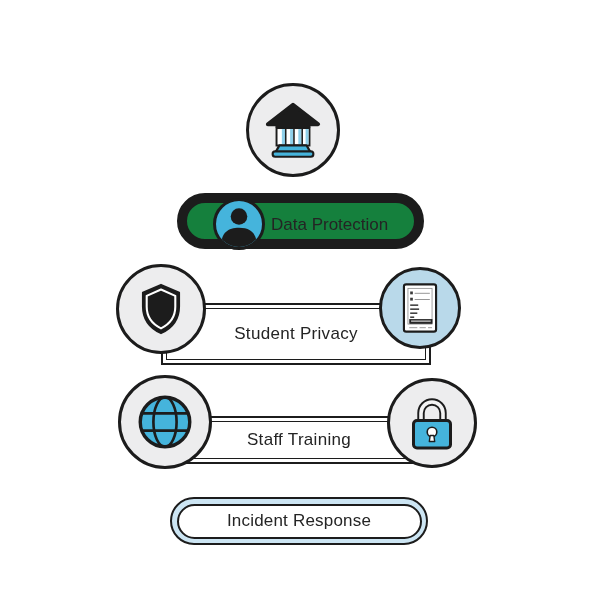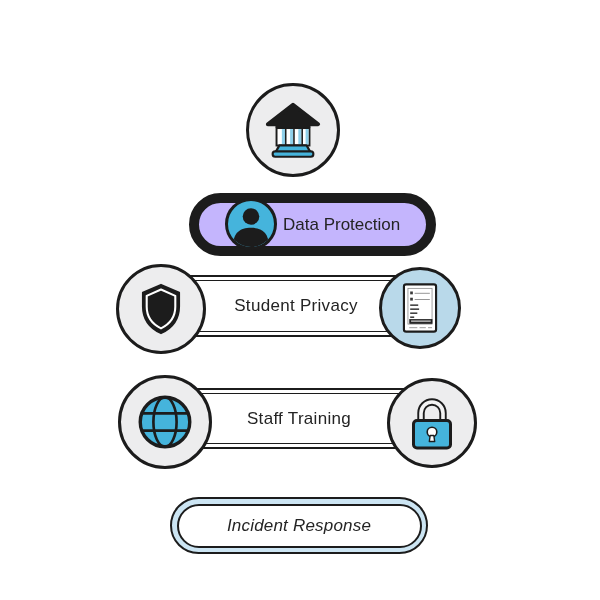--- a/index.html
+++ b/index.html
@@ -18,47 +18,47 @@
     display:flex;align-items:center;justify-content:center;z-index:3;
   }
   #bank-circle{left:246px;top:83px;width:94px;height:94px;}
   #shield-circle{left:116px;top:264px;width:90px;height:90px;}
   #doc-circle{left:379px;top:267px;width:82px;height:82px;background:var(--light-blue,#b9d9ea);}
   #globe-circle{left:118px;top:375px;width:94px;height:94px;}
   #lock-circle{left:387px;top:378px;width:90px;height:90px;}
   
   .track{
     position:absolute;box-sizing:border-box;border:2.2px solid var(--ink,#1c1c1c);
-    background:#fff;z-index:1;
+    background:#fff;z-index:1;margin-top:28px;
   }
   .track-inner{
     position:absolute;inset:2.6px;border:1.6px solid var(--ink,#1c1c1c);background:#fff;
     display:flex;align-items:center;justify-content:center;
   }
   #track-privacy{left:161px;top:275px;width:270px;height:62px;}
-  #track-training{left:164px;top:388px;width:270px;height:61px;}
+  #track-training{left:164px;top:388px;width:270px;height:48px;}
   .track-label{font-size:17px;color:#242424;letter-spacing:.3px;}
   
   .pill-dark{
-    position:absolute;left:189px;top:193px;width:247px;height:63px;box-sizing:border-box;
-    border:10px solid var(--ink,#1c1c1c);border-radius:40px;background:#c4b5fd;z-index:2;
+    position:absolute;left:177px;top:193px;width:247px;height:56px;box-sizing:border-box;
+    border:10px solid var(--ink,#1c1c1c);border-radius:40px;background:#15803d;z-index:2;
   }
   .badge{
     position:absolute;left:26px;top:-5px;width:52px;height:52px;box-sizing:border-box;
     border-radius:50%;background:var(--accent-blue,#45b4dc);border:3px solid var(--ink,#1c1c1c);
     overflow:hidden;
   }
   .pill-dark .label{
     position:absolute;left:84px;top:0;height:43px;line-height:43px;font-size:17px;color:#242424;
   }
   
   .pill-light{
-    position:absolute;left:170px;top:497px;width:258px;height:57px;box-sizing:border-box;
+    position:absolute;left:170px;top:497px;width:258px;height:48px;box-sizing:border-box;
     border:2.8px solid var(--ink,#1c1c1c);border-radius:30px;
-    background:var(--pale-blue,#cce5f3);z-index:2;font-style:italic;
+    background:var(--pale-blue,#cce5f3);z-index:2;
   }
   .pill-light-inner{
     position:absolute;inset:4.5px;border:2.5px solid var(--ink,#1c1c1c);border-radius:24px;
     background:#fff;display:flex;align-items:center;justify-content:center;
     font-size:17px;color:#242424;letter-spacing:.2px;
   }
   svg{display:block;}
 </style>
 </head>
 <body>

